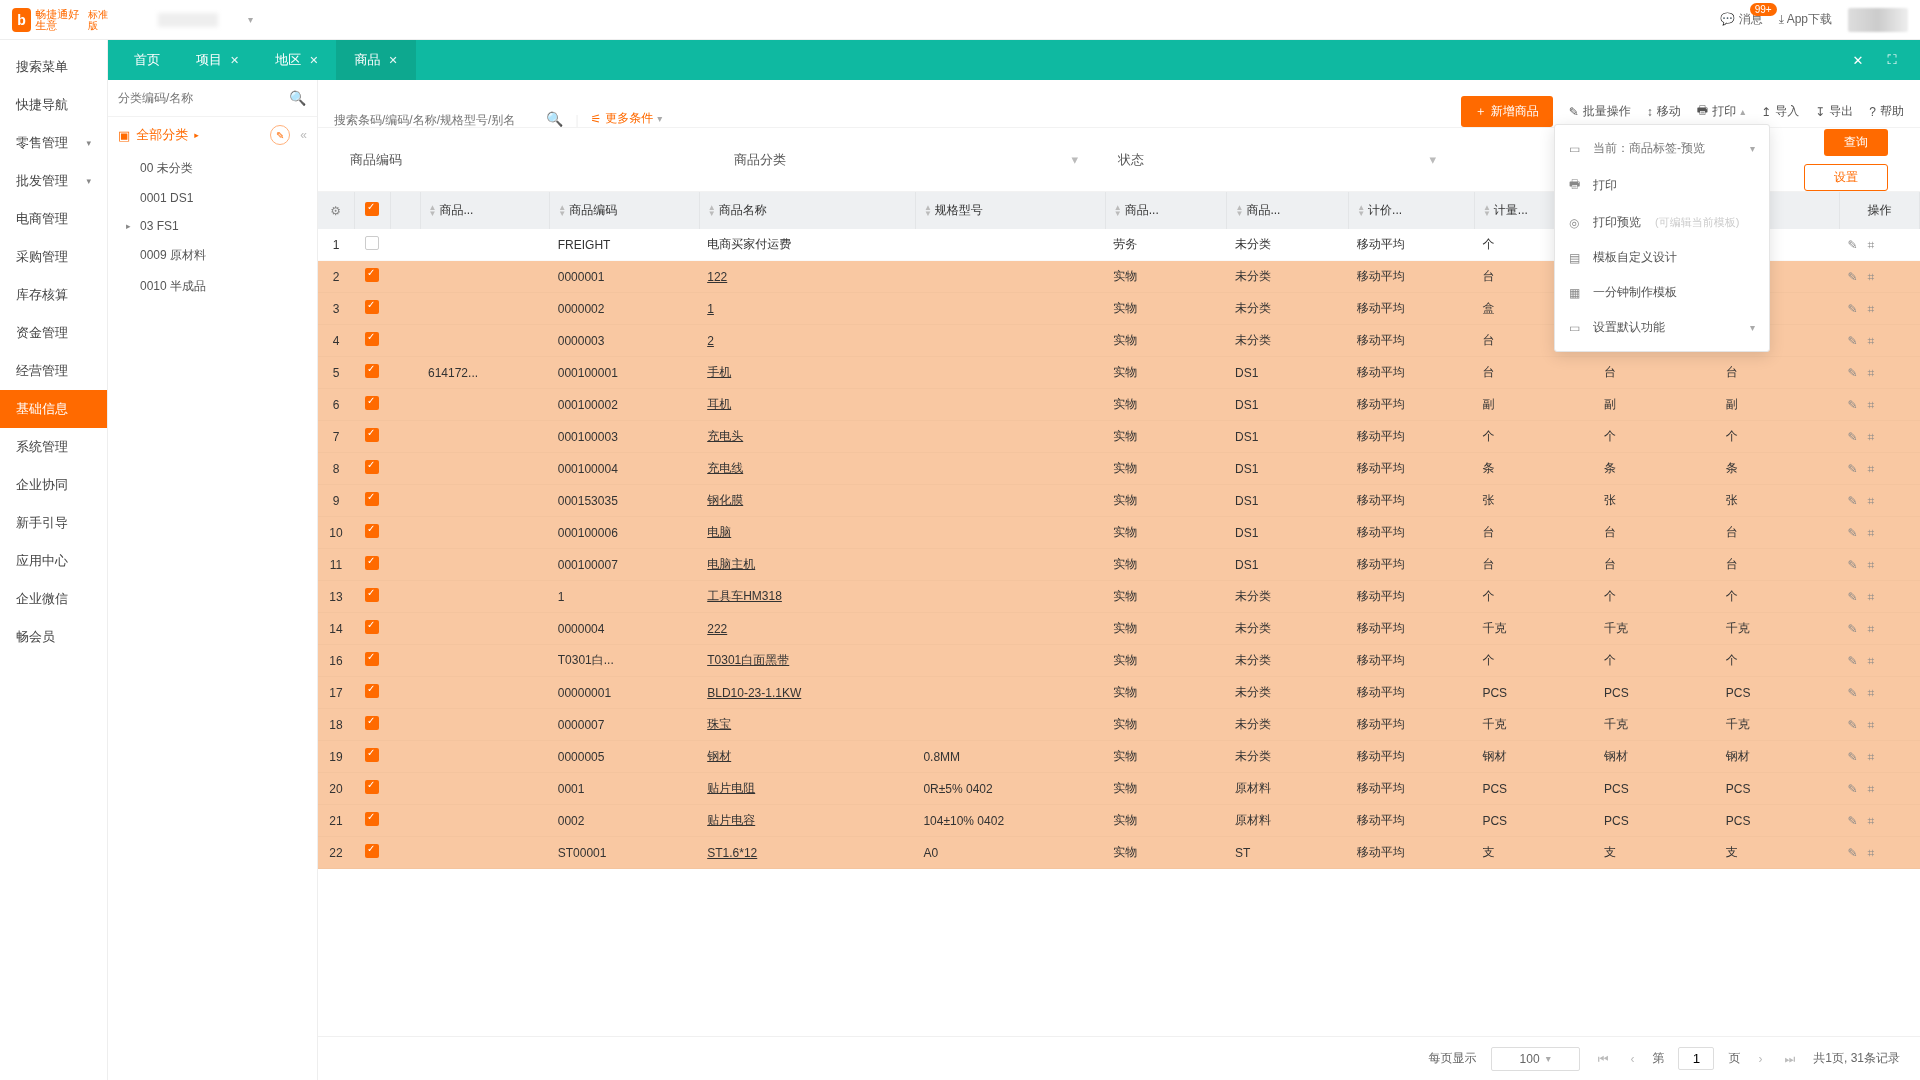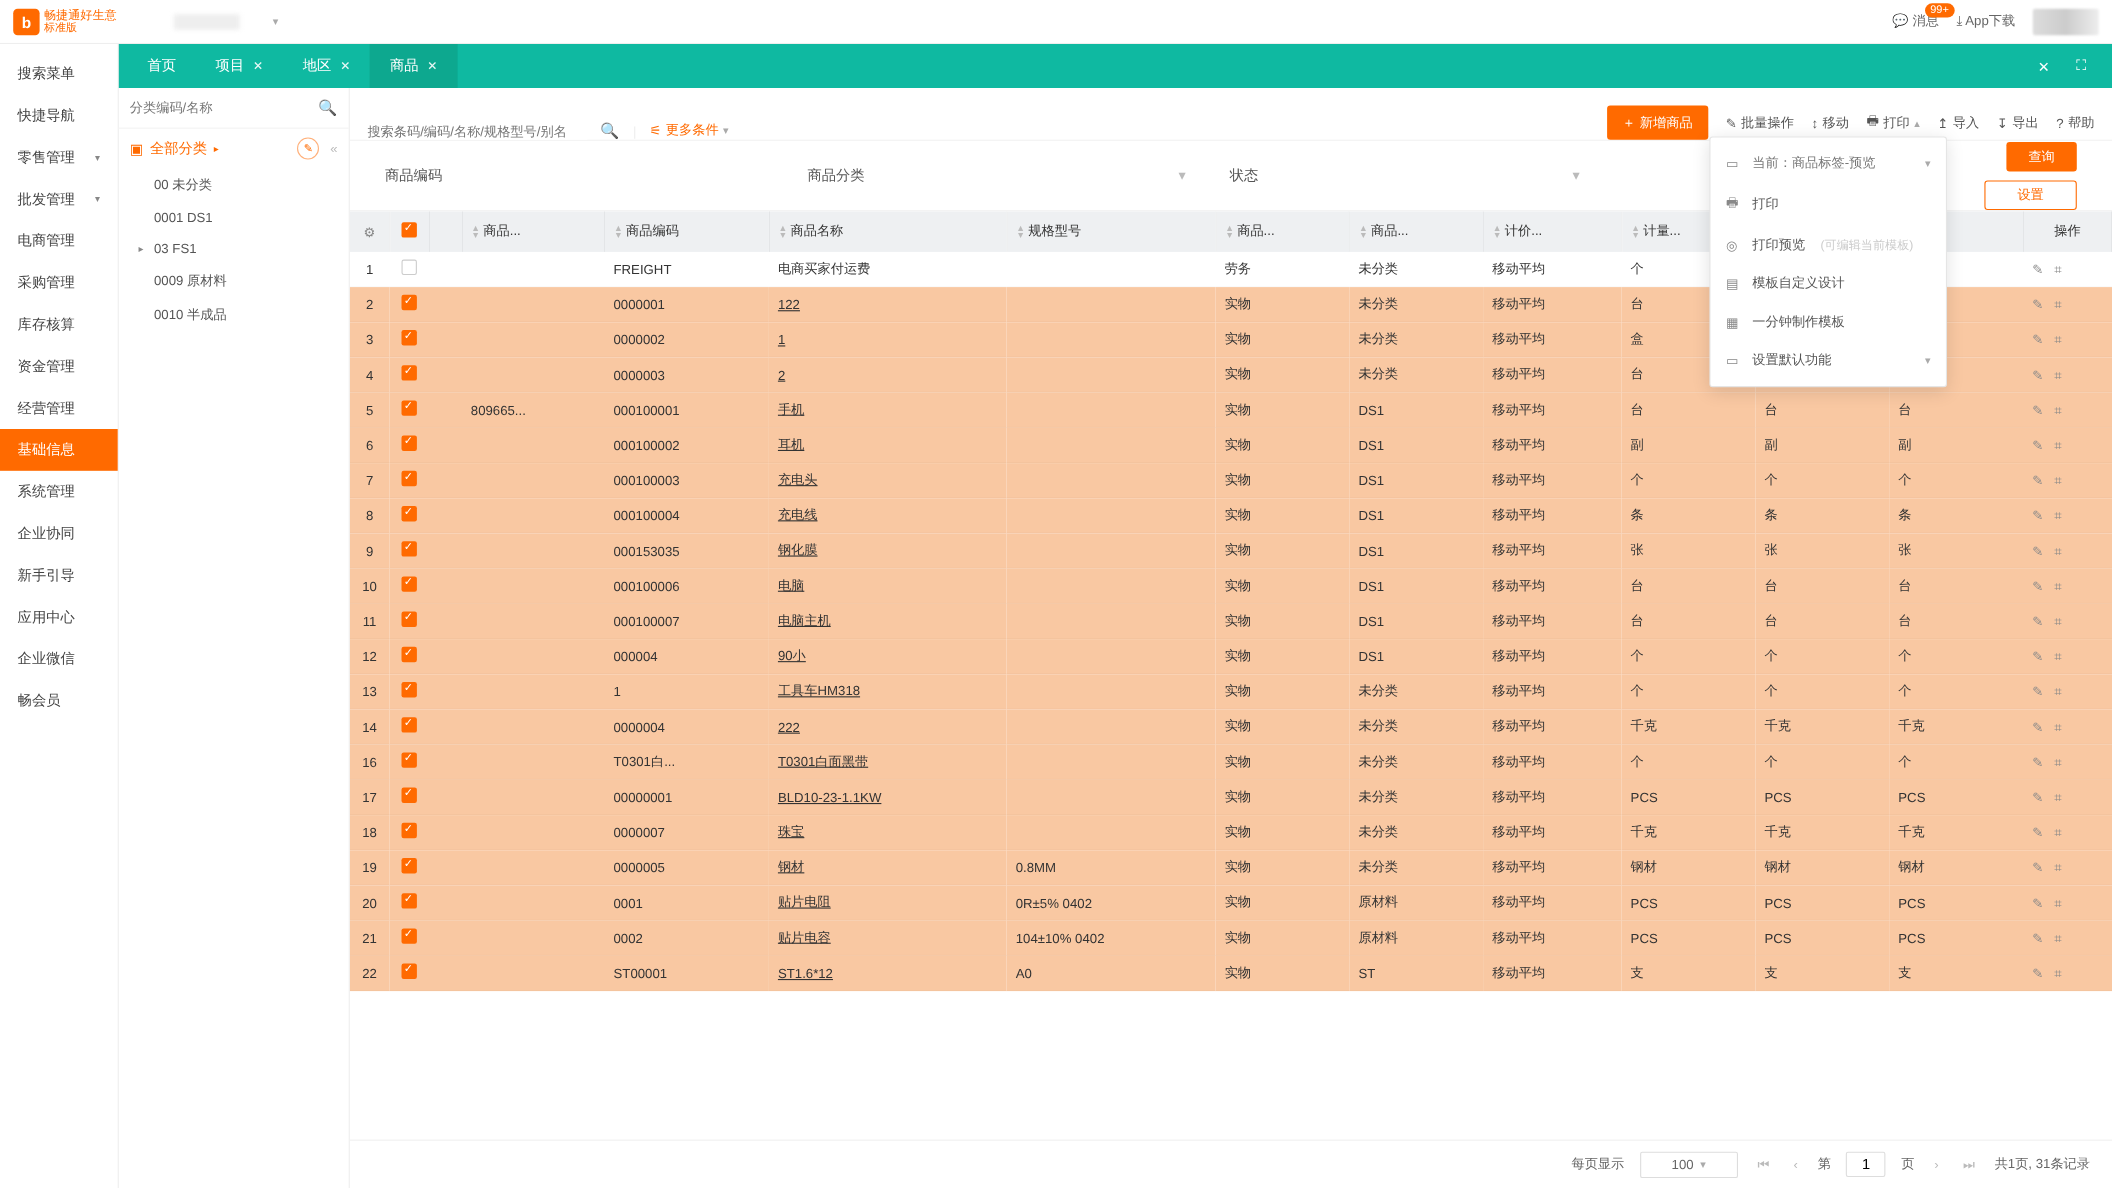--- a/index.html
+++ b/index.html
@@ -100,21 +100,21 @@
 .pager .pg-btn { color: #bbb; cursor: pointer; padding: 2px 4px; }
 .pager input.pg-in { width: 36px; border: 1px solid #ddd; text-align: center; padding: 3px; border-radius: 2px; }
 </style>
 </head>
 <body>
 
 <div class="app">
   <div class="top-header">
     <div class="logo-area">
       <span class="logo-icon">b</span>
-      <span style="display:flex;flex-direction:column;line-height:11px;">
+      <span style="display:flex;flex-direction:row;line-height:11px;">
         <span>畅捷通好生意</span>
         <span style="color:#ff6a00;font-size:10px;">标准版</span>
       </span>
     </div>
     <div class="tenant-sel">
       <span style="width:60px;height:14px;background:#eee;filter:blur(2px);display:inline-block;"></span>
       <span class="chev">▾</span>
     </div>
     <div class="top-right">
       <span class="badge-wrap">
@@ -470,21 +470,21 @@
                       <span class="row-actions">
                         <span>✎</span>
                         <span>⌗</span>
                       </span>
                     </td>
                   </tr>
                   <tr class="sel">
                     <td class="center">5</td>
                     <td class="center"><span class="chk on"></span></td>
                     <td class="center"></td>
-                    <td>809665...</td>
+                    <td>614172...</td>
                     <td>000100001</td>
                     <td><span class="link-cell">手机</span></td>
                     <td></td>
                     <td>实物</td>
                     <td>DS1</td>
                     <td>移动平均</td>
                     <td>台</td>
                     <td>台</td>
                     <td>台</td>
                     <td class="center">
@@ -606,41 +606,20 @@
                     <td></td>
                     <td>000100007</td>
                     <td><span class="link-cell">电脑主机</span></td>
                     <td></td>
                     <td>实物</td>
                     <td>DS1</td>
                     <td>移动平均</td>
                     <td>台</td>
                     <td>台</td>
                     <td>台</td>
-                    <td class="center">
-                      <span class="row-actions">
-                        <span>✎</span>
-                        <span>⌗</span>
-                      </span>
-                    </td>
-                  </tr>
-                  <tr class="sel">
-                    <td class="center">12</td>
-                    <td class="center"><span class="chk on"></span></td>
-                    <td class="center"></td>
-                    <td></td>
-                    <td>000004</td>
-                    <td><span class="link-cell">90小</span></td>
-                    <td></td>
-                    <td>实物</td>
-                    <td>DS1</td>
-                    <td>移动平均</td>
-                    <td>个</td>
-                    <td>个</td>
-                    <td>个</td>
                     <td class="center">
                       <span class="row-actions">
                         <span>✎</span>
                         <span>⌗</span>
                       </span>
                     </td>
                   </tr>
                   <tr class="sel">
                     <td class="center">13</td>
                     <td class="center"><span class="chk on"></span></td>

